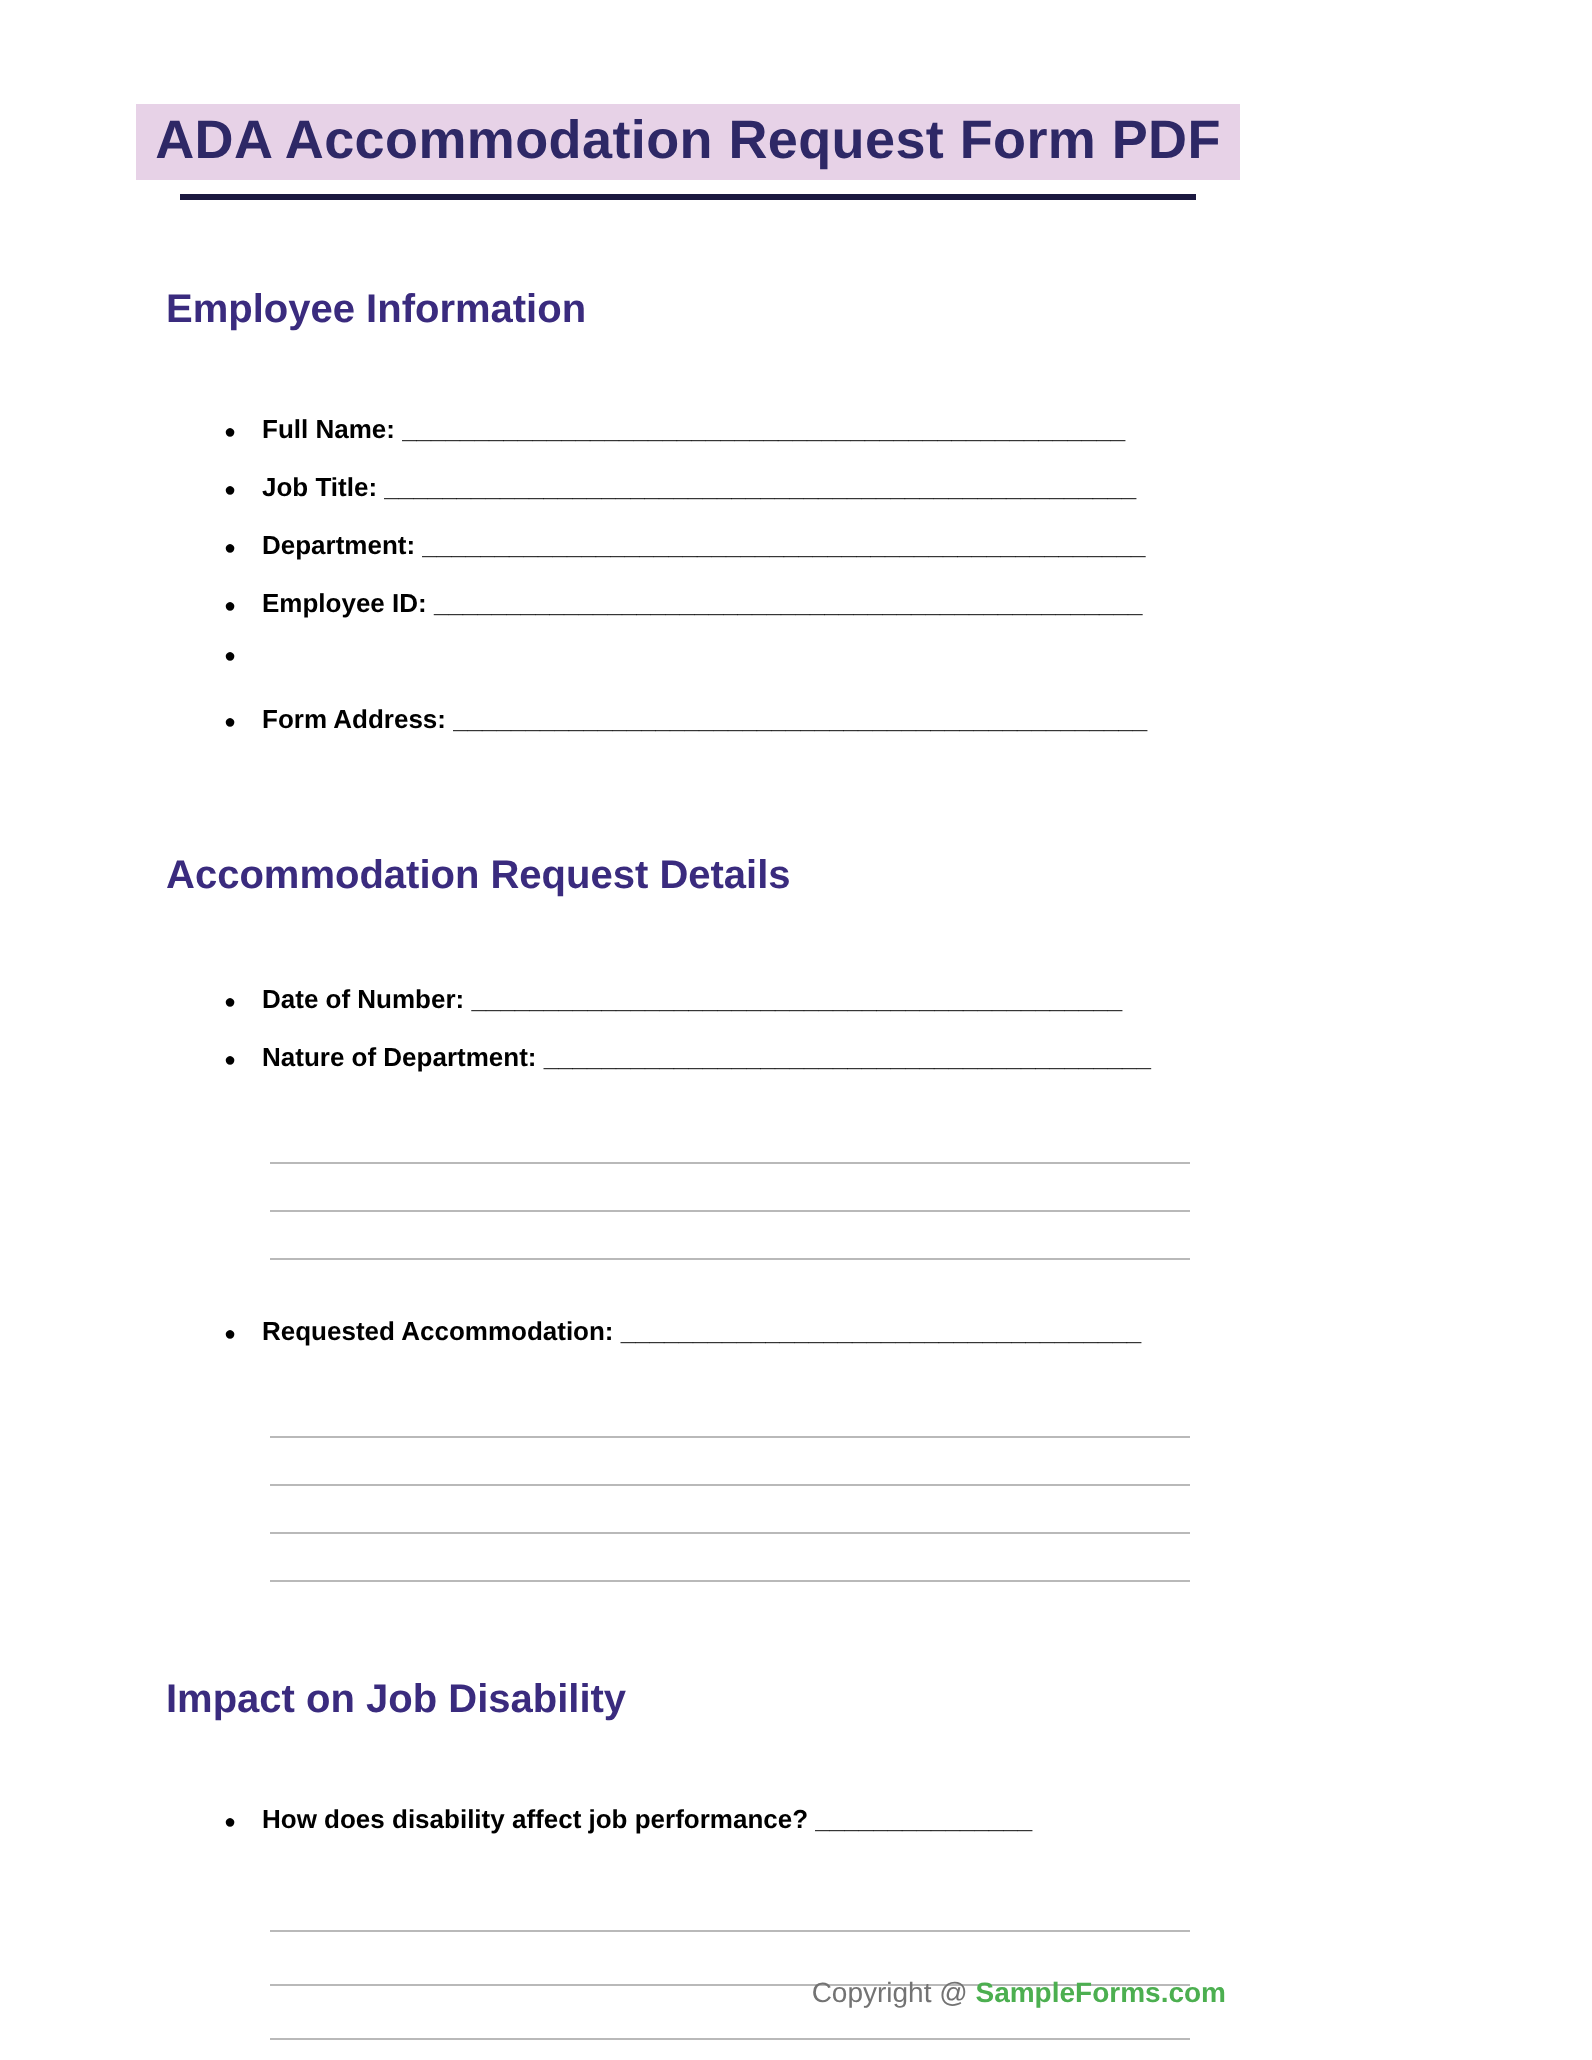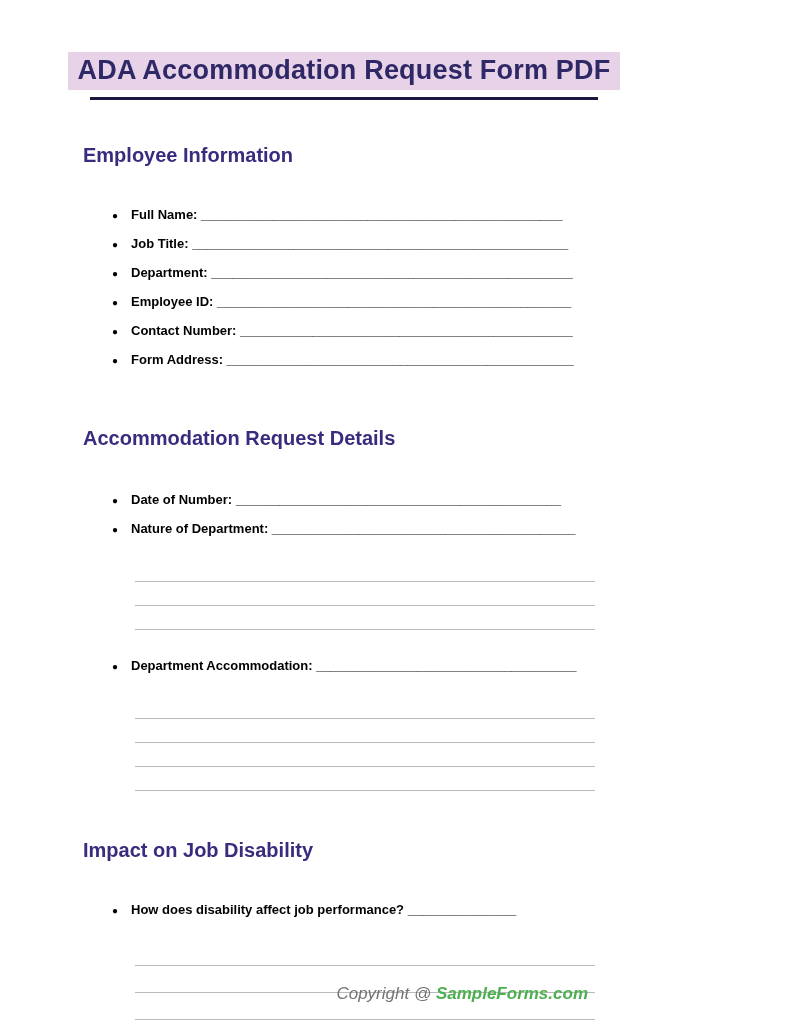--- a/index.html
+++ b/index.html
@@ -71,25 +71,24 @@
   .lines { margin: 8px 5px 0 52px; }
   .wline {
     height: 24px;
     border-bottom: 1px solid #b9b9b9;
   }
   .lines.wide .wline { height: 27px; }
 
   
   .footer {
     position: absolute;
-    right: 100px;
+    right: 75px;
     bottom: 26px;
-    font-size: 17px;
+    font-size: 14px;
     white-space: nowrap;
-    font-style: italic;
   }
   .footer .copy { color: #737373; }
   .footer .brand {
     color: #4caf50;
     font-weight: 700;
     text-decoration: none;
     cursor: pointer;
   }
 </style>
 </head>
@@ -118,21 +117,20 @@
       <div class="item">
         <span class="bullet">●</span>
         <span class="txt">Department: __________________________________________________</span>
       </div>
       <div class="item">
         <span class="bullet">●</span>
         <span class="txt">Employee ID: _________________________________________________</span>
       </div>
       <div class="item">
         <span class="bullet">●</span>
-        <span class="txt">Contact Number: ______________________________________________</span>
       </div>
       <div class="item">
         <span class="bullet">●</span>
         <span class="txt">Form Address: ________________________________________________</span>
       </div>
     </div>
 
     <div class="heading h2">Accommodation Request Details</div>
 
     <div class="list tight">
@@ -146,21 +144,21 @@
       </div>
 
       <div class="lines">
         <div class="wline"></div>
         <div class="wline"></div>
         <div class="wline"></div>
       </div>
 
       <div class="item spaced-top">
         <span class="bullet">●</span>
-        <span class="txt">Department Accommodation: ____________________________________</span>
+        <span class="txt">Requested Accommodation: ____________________________________</span>
       </div>
 
       <div class="lines">
         <div class="wline"></div>
         <div class="wline"></div>
         <div class="wline"></div>
         <div class="wline"></div>
       </div>
     </div>
 

